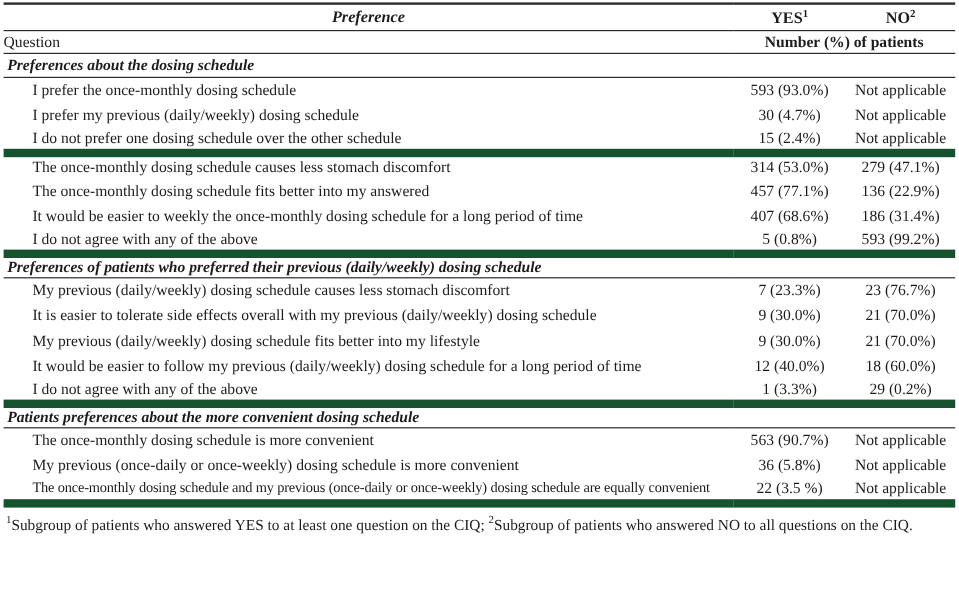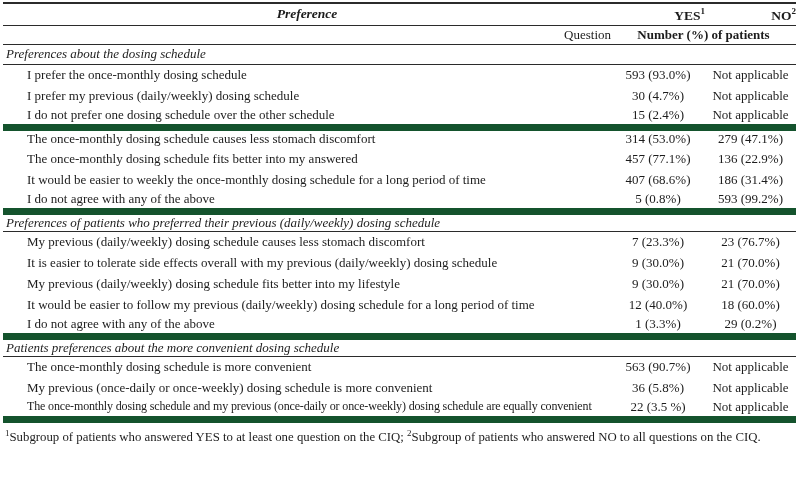--- a/index.html
+++ b/index.html
@@ -20,30 +20,30 @@
     font-size: 13px;
   }
   col.c-q   { width: 608px; }
   col.c-yes { width: 94px; }
   col.c-no  { width: 91px; }
 
   thead th { font-weight: normal; padding: 0; }
   tr.hrow1 { height: 22px; }
   tr.hrow1 th { border-top: 2px solid #2b2b2b; border-bottom: 1px solid #2b2b2b; }
   tr.hrow1 .pref-label { font-weight: bold; font-style: italic; font-size: 13.5px; }
-  tr.hrow1 .yn { font-weight: bold; font-size: 13.5px; text-align: right; }
+  tr.hrow1 .yn { font-weight: bold; font-size: 13.5px; text-align: center; }
   tr.hrow1 .yn sup { font-weight: bold; font-size: 9px; }
   tr.hrow1 th.qhead { text-align: center; }
 
   tr.hrow2 { height: 19px; }
   tr.hrow2 th { border-bottom: 1px solid #2b2b2b; }
-  tr.hrow2 .qword { text-align: right; font-size: 13px; }
+  tr.hrow2 .qword { text-align: left; font-size: 13px; }
   tr.hrow2 .num { text-align: center; font-weight: bold; font-size: 13px; }
 
-  tr.section { height: 20px; }
+  tr.section { height: 20px; font-weight: bold; }
   tr.section td {
     font-style: italic;
     text-align: left;
     padding: 0 0 0 3px;
     border-bottom: 1px solid #2b2b2b;
     white-space: nowrap;
   }
   tr.data { height: 21px; }
   tr.data td { padding: 0; }
   td.qcell { padding-left: 24px !important; white-space: nowrap; overflow: visible; }

